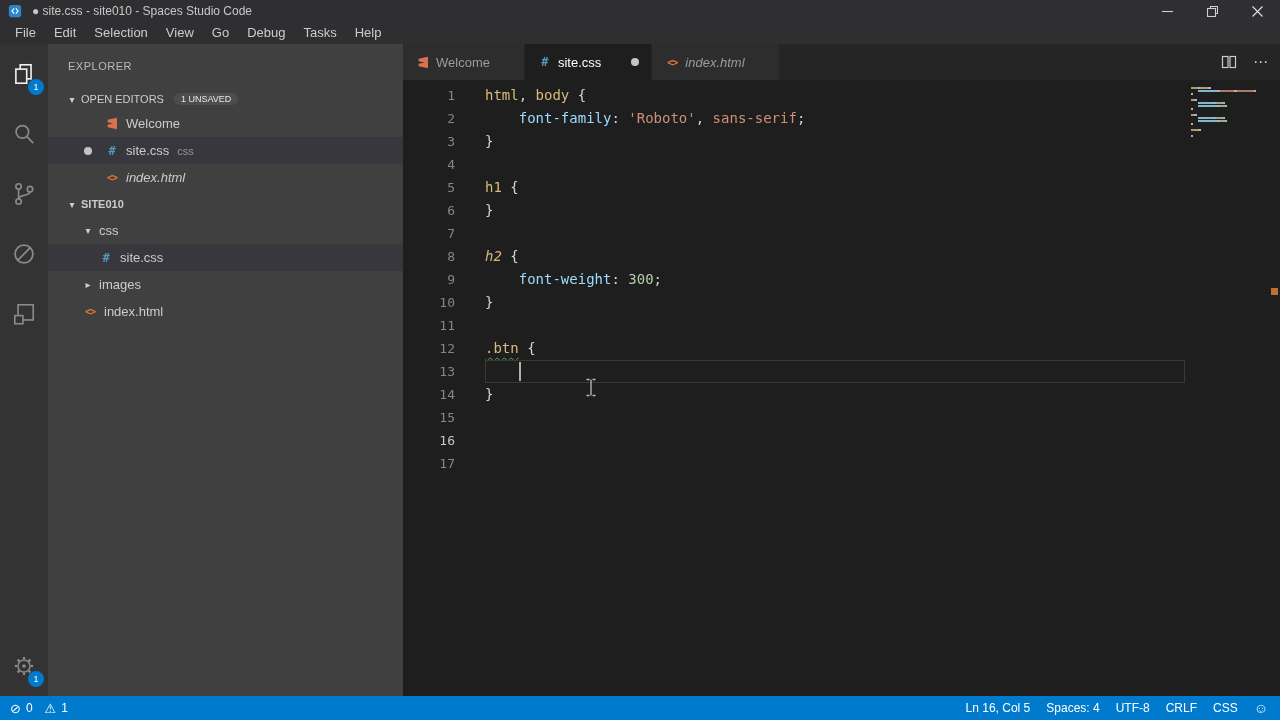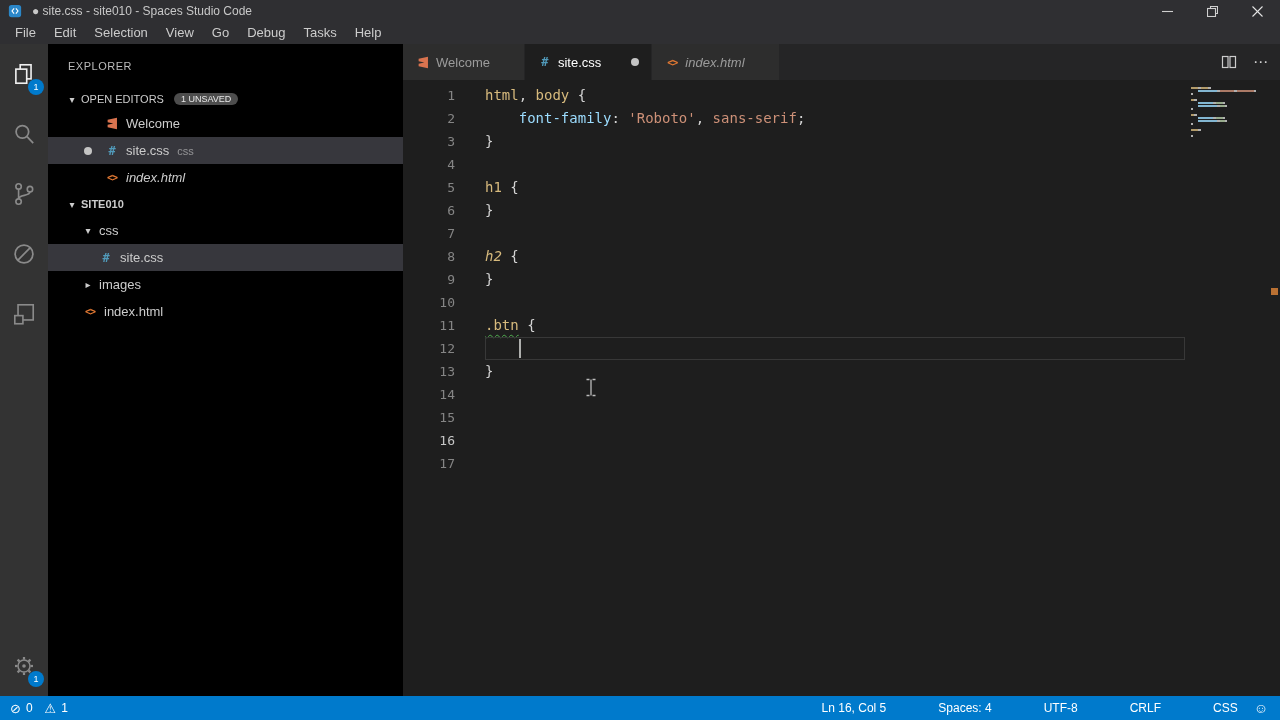--- a/index.html
+++ b/index.html
@@ -19,21 +19,21 @@
 
   .main{display:flex;height:652px;}
 
   
   .activitybar{width:48px;background:#333333;display:flex;flex-direction:column;}
   .act-item{height:60px;display:flex;align-items:center;justify-content:center;position:relative;}
   .act-spacer{flex:1;}
   .badge{position:absolute;right:4px;bottom:9px;background:#007acc;color:#ffffff;font-size:9px;min-width:16px;height:16px;border-radius:50%;display:flex;align-items:center;justify-content:center;}
 
   
-  .sidebar{width:355px;background:#000000;display:flex;flex-direction:column;font-size:13px;overflow:hidden;}
+  .sidebar{width:355px;background:#404040;display:flex;flex-direction:column;font-size:13px;overflow:hidden;}
   .sidebar-title{height:44px;line-height:44px;padding-left:20px;font-size:11px;color:#bbbbbb;letter-spacing:.5px;}
   .section-header{height:22px;display:flex;align-items:center;padding-left:18px;font-size:11px;font-weight:700;color:#cccccc;}
   .section-header.light{font-weight:400;}
   .root-header{height:26px;}
   .oe-badge{background:#4d4d4d;border-radius:10px;padding:1px 7px;font-size:9px;font-weight:400;margin-left:10px;color:#e8e8e8;}
   .row{height:27px;display:flex;align-items:center;position:relative;}
   .row.selected{background:#37373d;}
   .oe-row{padding-left:36px;}
   .dot-slot{width:20px;display:flex;align-items:center;}
   .dirty-dot{width:8px;height:8px;border-radius:50%;}
@@ -65,21 +65,21 @@
   .cursor{position:absolute;left:34px;top:2px;width:2px;height:19px;background:#aeafad;}
 
   .minimap{width:95px;padding:7px 0 0 6px;}
   .mm-line{height:2px;margin-bottom:1px;display:flex;}
   .mm-tok{height:2px;opacity:.8;}
   .ruler-mark{position:absolute;right:2px;top:208px;width:7px;height:7px;background:rgba(203,122,53,.9);}
 
   
   .statusbar{height:24px;background:#007acc;display:flex;align-items:center;color:#ffffff;font-size:12px;}
   .sb-left{display:flex;align-items:center;padding-left:10px;gap:5px;}
-  .sb-right{margin-left:auto;display:flex;align-items:center;gap:36px;}
+  .sb-right{margin-left:auto;display:flex;align-items:center;}
   .sb-item{padding:0 8px;white-space:nowrap;}
   .sb-ico{font-size:13px;line-height:1;}
 
   .ibeam{position:absolute;left:585px;top:378px;z-index:50;opacity:.85;}
 </style>
 </head>
 <body>
 
 <div class="titlebar">
   <span class="app-icon">
@@ -288,20 +288,21 @@
         </div>
       <div class="code" id="codeArea">
           <div class="code-line"><span style="color: rgb(215, 186, 125);">html</span><span style="color: rgb(212, 212, 212);">, </span><span style="color: rgb(215, 186, 125);">body</span><span style="color: rgb(212, 212, 212);"> {</span></div>
           <div class="code-line"><span style="color: rgb(212, 212, 212);">    </span><span style="color: rgb(156, 220, 254);">font-family</span><span style="color: rgb(212, 212, 212);">: </span><span style="color: rgb(206, 145, 120);">'Roboto'</span><span style="color: rgb(212, 212, 212);">, </span><span style="color: rgb(206, 145, 120);">sans-serif</span><span style="color: rgb(212, 212, 212);">;</span></div>
           <div class="code-line"><span style="color: rgb(212, 212, 212);">}</span></div>
           <div class="code-line"></div>
           <div class="code-line"><span style="color: rgb(215, 186, 125);">h1</span><span style="color: rgb(212, 212, 212);"> {</span></div>
           <div class="code-line"><span style="color: rgb(212, 212, 212);">}</span></div>
           <div class="code-line"></div>
           <div class="code-line"><span style="color: rgb(215, 186, 125); font-style: italic;">h2</span><span style="color: rgb(212, 212, 212);"> {</span></div>
+          <div class="code-line"><span style="color: rgb(212, 212, 212);">    </span><span style="color: rgb(156, 220, 254);">font-weight</span><span style="color: rgb(212, 212, 212);">: </span><span style="color: rgb(181, 206, 168);">300</span><span style="color: rgb(212, 212, 212);">;</span></div>
           <div class="code-line"><span style="color: rgb(212, 212, 212);">}</span></div>
           <div class="code-line"></div>
           <div class="code-line"><span style="color: rgb(215, 186, 125); text-decoration: underline 1px wavy rgb(79, 174, 79); text-underline-offset: 4px;">.btn</span><span style="color: rgb(212, 212, 212);"> {</span></div>
           <div class="code-line current"><span style="color: rgb(212, 212, 212);">    </span><span class="cursor"></span></div>
           <div class="code-line"><span style="color: rgb(212, 212, 212);">}</span></div>
         </div>
       <div class="minimap" id="minimap">
           <div class="mm-line">
             <span class="mm-tok" style="width: 7px; background: rgb(215, 186, 125);"></span>
             <span class="mm-tok" style="width: 3px; background: rgb(212, 212, 212);"></span>

